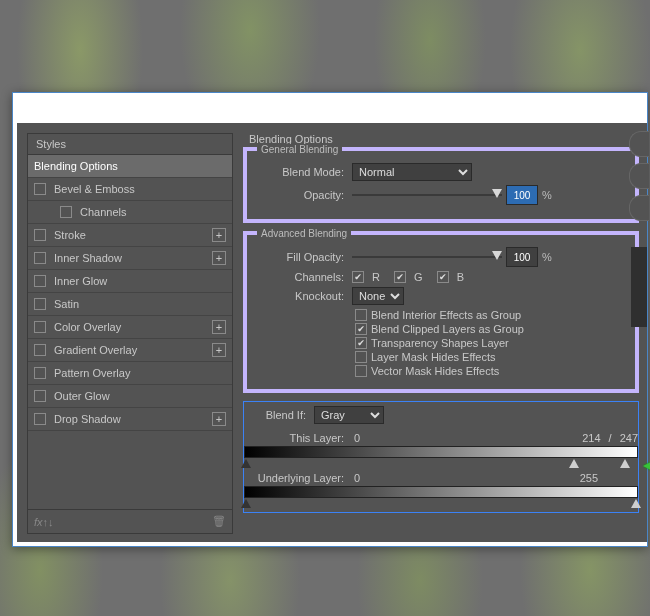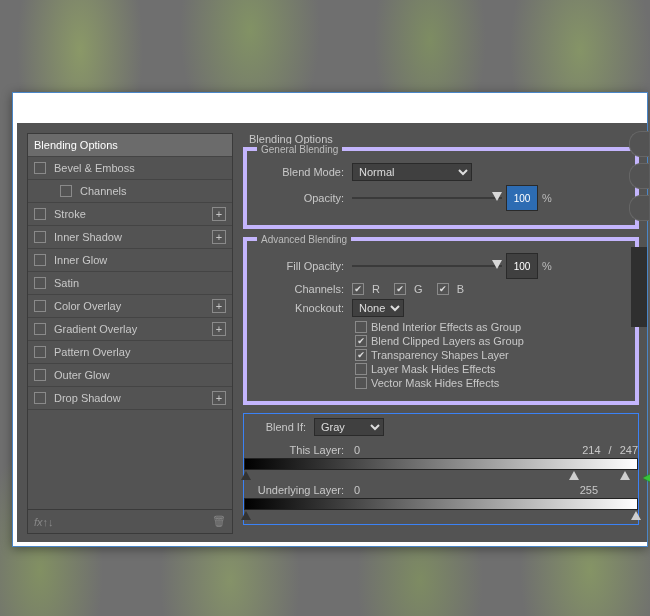--- a/index.html
+++ b/index.html
@@ -140,21 +140,21 @@
     height: 2px; background: #3a3a3a;
   }
   .slider .thumb {
     position: absolute; top: 1px;
     width: 0; height: 0;
     border-left: 5px solid transparent;
     border-right: 5px solid transparent;
     border-top: 9px solid #d8d8d8;
   }
   .numbox {
-    width: 32px; height: 26px;
+    width: 32px; height: 20px;
     background: #404040; color: #fff;
     border: 1px solid #2a2a2a;
     text-align: center;
     font-size: 10px;
     display: inline-flex; align-items: center; justify-content: center;
     margin: 0 4px;
   }
   .numbox.sel { background: #2d6cb3; color: #fff; }
   .pct { color: #bbb; }
   .chk {
@@ -219,20 +219,21 @@
 
 <div class="bg"></div>
 
 <div class="dialog">
   <div class="titlebar">
     <span>Layer Style</span>
   </div>
   <div class="body">
 
     <div class="styles-col">
+      <div class="styles-head">Styles</div>
       <div class="styles-list">
         <div class="style-row selected">
           <span>Blending Options</span>
         </div>
         <div class="style-row">
           <span class="cb"></span>
           <span>Bevel &amp; Emboss</span>
         </div>
         <div class="style-row indent">
           <span class="cb"></span>

